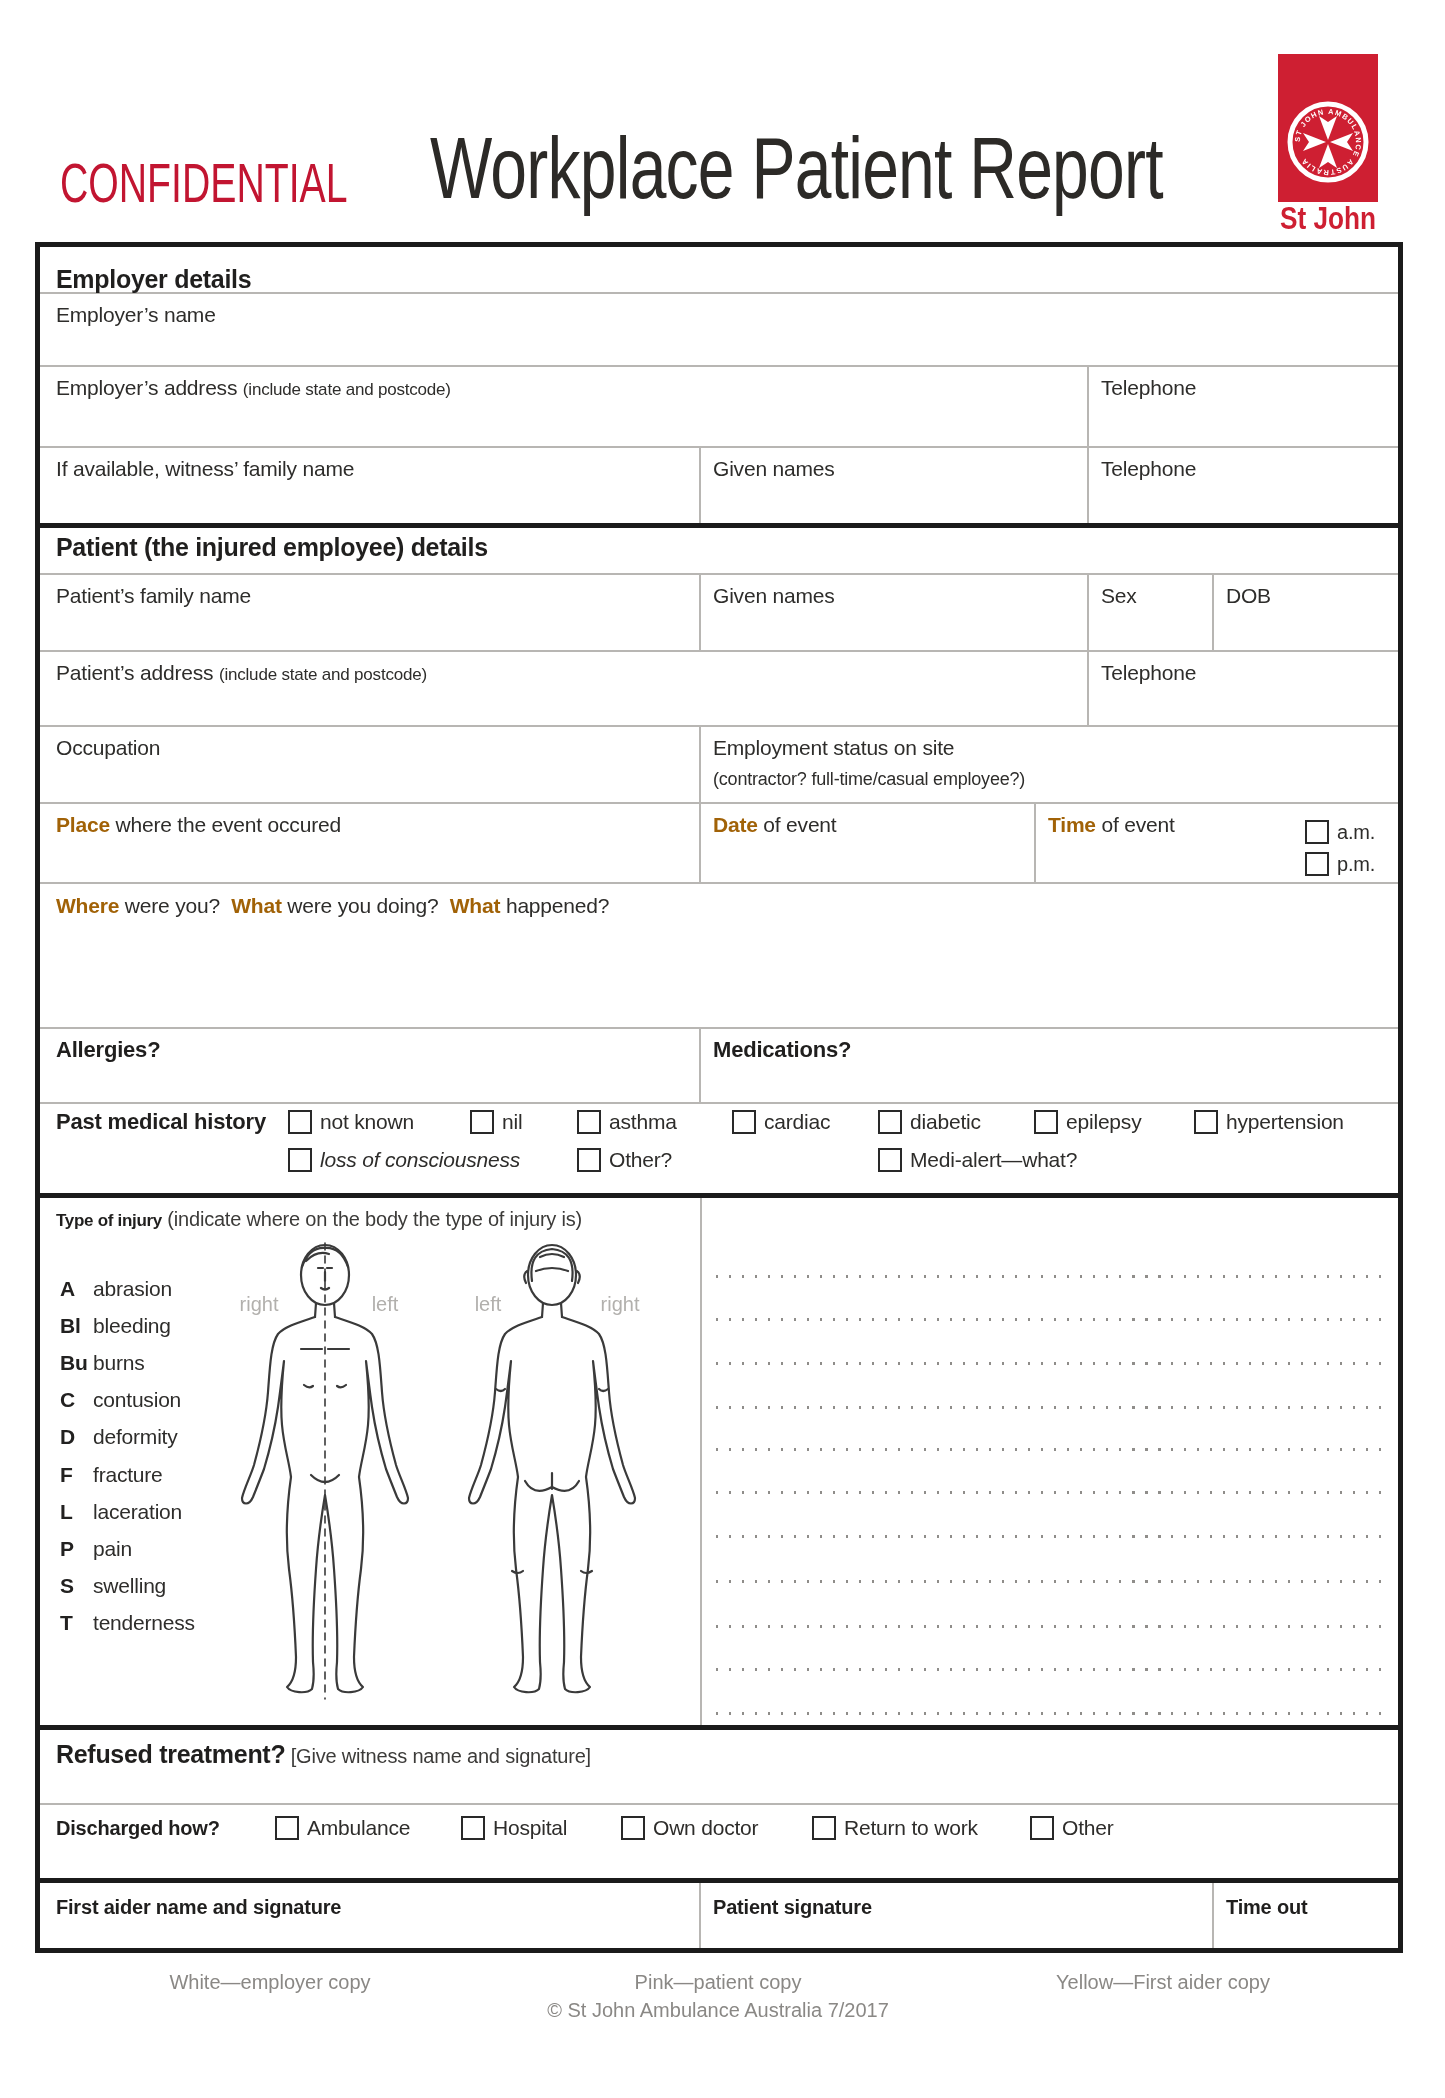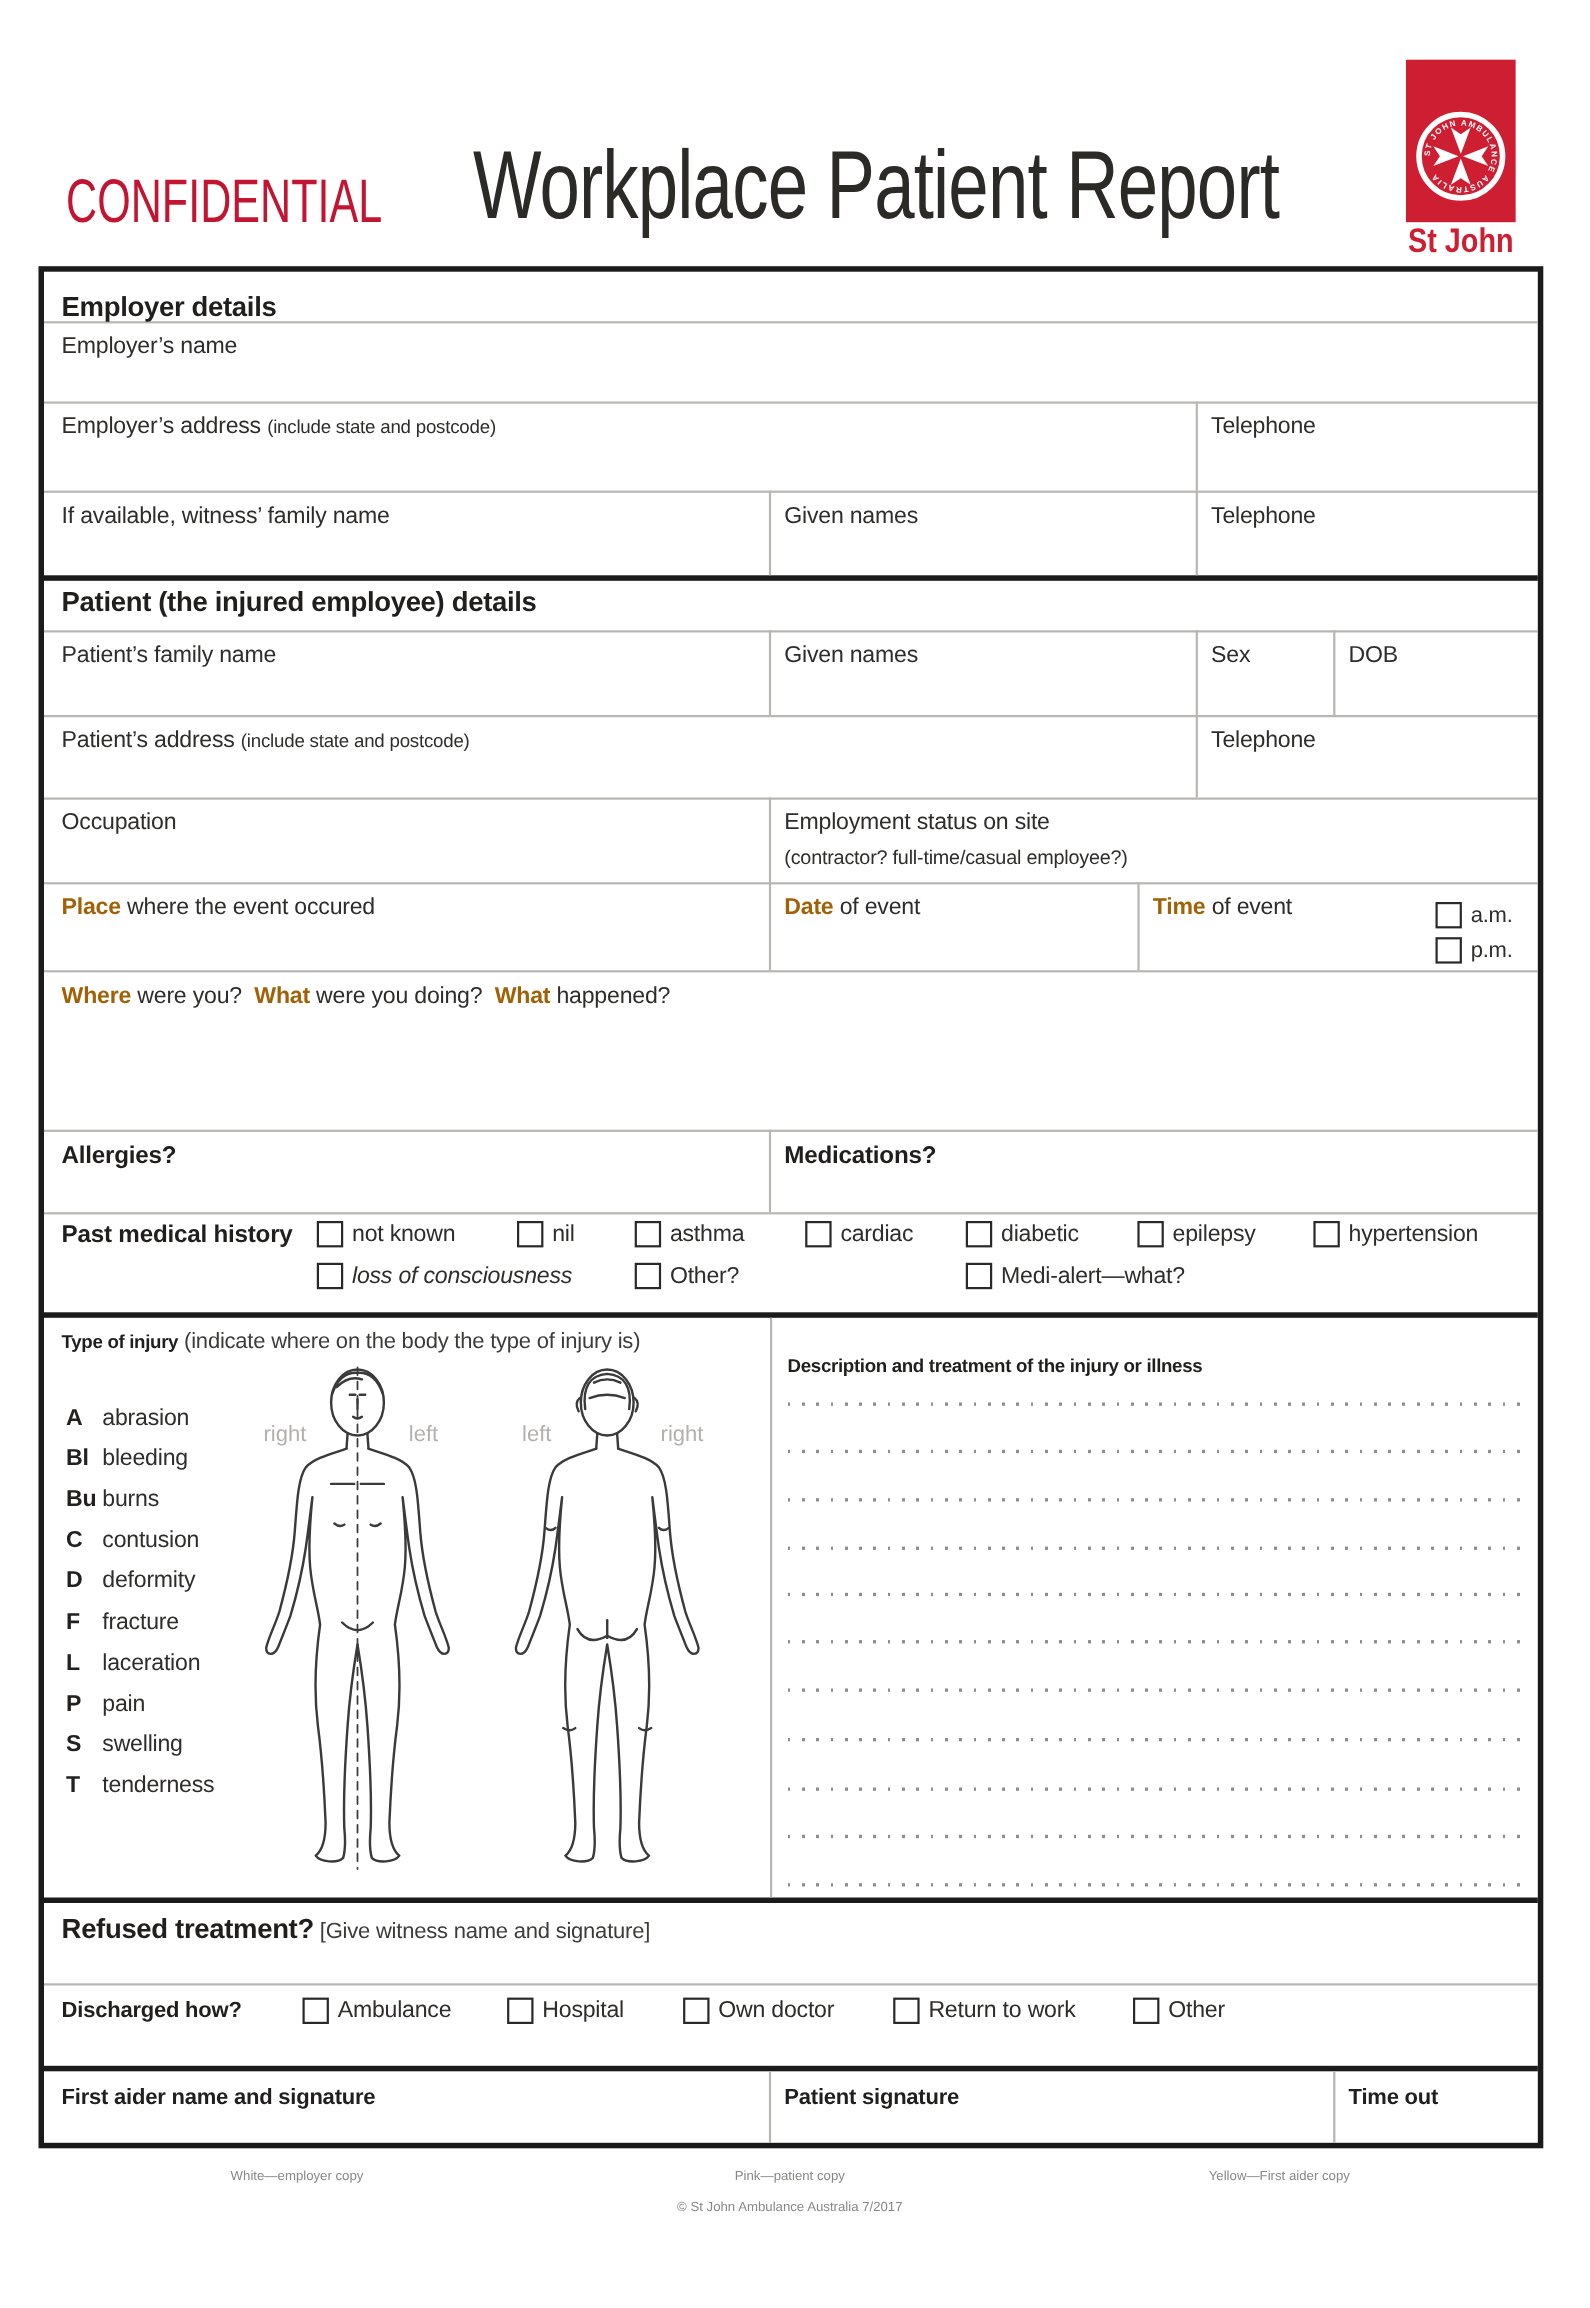--- a/index.html
+++ b/index.html
@@ -21,21 +21,21 @@
   .hl{position:absolute;left:0;right:0;height:2px;background:#b8b6b3;}
   .tl{position:absolute;left:0;right:0;height:5px;background:#1b1b1b;}
   .vl{position:absolute;width:2px;background:#b8b6b3;}
   .cb{position:absolute;width:24px;height:24px;border:2.5px solid #292929;
       box-sizing:border-box;background:#fff;}
   .cbl{position:absolute;font-size:21px;line-height:24px;letter-spacing:-0.2px;color:#2e2d2b;white-space:nowrap;}
   .cbl20{font-size:20px;}
   .dot{position:absolute;height:3px;
        background-image:repeating-linear-gradient(90deg,#8f8d8a 0 2.5px,transparent 2.5px 13px);}
   .side{position:absolute;font-size:20px;color:#b2b0ad;transform:translateX(-50%);}
-  .foot{position:absolute;font-size:12px;color:#8a8885;transform:translateX(-50%);white-space:nowrap;}
+  .foot{position:absolute;font-size:20px;color:#8a8885;transform:translateX(-50%);white-space:nowrap;}
   #legend{position:absolute;left:20px;top:1023px;}
   .leg-row{display:flex;align-items:center;height:37.2px;font-size:21px;letter-spacing:-0.2px;}
   .leg-code{display:inline-block;width:33px;font-weight:bold;color:#222120;}
   #confidential{position:absolute;left:60px;top:155px;font-size:56px;line-height:56px;
      color:#c21531;transform:scaleX(0.70);transform-origin:left top;white-space:nowrap;}
   #main-title{position:absolute;left:430px;top:122px;font-size:88px;line-height:92px;
      color:#2c2a27;letter-spacing:-1px;transform:scaleX(0.75);transform-origin:left top;white-space:nowrap;font-weight:300;}
 </style>
 </head>
 <body>
@@ -214,21 +214,20 @@
         <path d="M75,34 Q70,38 74,46 M125,34 Q130,38 126,46"></path>
         <path d="M91,66 L90,80 M109,66 L110,80"></path>
         <path d="M90,80 C75,85 60,89 53,97 C46,107 45,128 43,155 C41,182 35,206 29,228 C26,238 19,252 17,261 C17,268 24,269 28,260 C32,250 36,240 39,232 C45,212 50,190 53,170 C55,156 57,140 59,124 C57,144 55,166 57,188 C59,210 64,224 66,240 C62,268 60,300 64,332 C68,362 70,396 71,420 C71,436 68,445 62,450 C66,456 82,457 87,452 C89,445 89,435 88,425 C87,395 89,360 91,332 C93,302 97,276 100,258 C103,276 107,302 109,332 C111,360 113,395 112,425 C111,435 111,445 113,452 C118,457 134,456 138,450 C132,445 129,436 129,420 C130,396 132,362 136,332 C140,300 138,268 134,240 C136,224 141,210 143,188 C145,166 143,144 141,124 C143,140 145,156 147,170 C150,190 155,212 161,232 C164,240 168,250 172,260 C176,269 183,268 183,261 C181,252 174,238 171,228 C165,206 159,182 157,155 C155,128 154,107 147,97 C140,89 125,85 110,80"></path>
         <path d="M100,236 L100,252"></path>
         <path d="M73,244 Q82,260 100,250 Q118,260 127,244"></path>
         <path d="M44,152 Q49,156 53,152 M147,152 Q151,156 156,152"></path>
         <path d="M60,334 Q66,338 71,334 M129,334 Q134,338 140,334"></path>
       </g>
     </svg>
 
-    <div class="lbl h24" style="left:676px;top:959px;">Description and treatment of the injury or illness</div>
     <div>
       <div class="dot" style="left:676px;width:672px;top:1028px;"></div>
       <div class="dot" style="left:676px;width:672px;top:1071px;"></div>
       <div class="dot" style="left:676px;width:672px;top:1115px;"></div>
       <div class="dot" style="left:676px;width:672px;top:1159px;"></div>
       <div class="dot" style="left:676px;width:672px;top:1201px;"></div>
       <div class="dot" style="left:676px;width:672px;top:1244px;"></div>
       <div class="dot" style="left:676px;width:672px;top:1288px;"></div>
       <div class="dot" style="left:676px;width:672px;top:1333px;"></div>
       <div class="dot" style="left:676px;width:672px;top:1378px;"></div>

